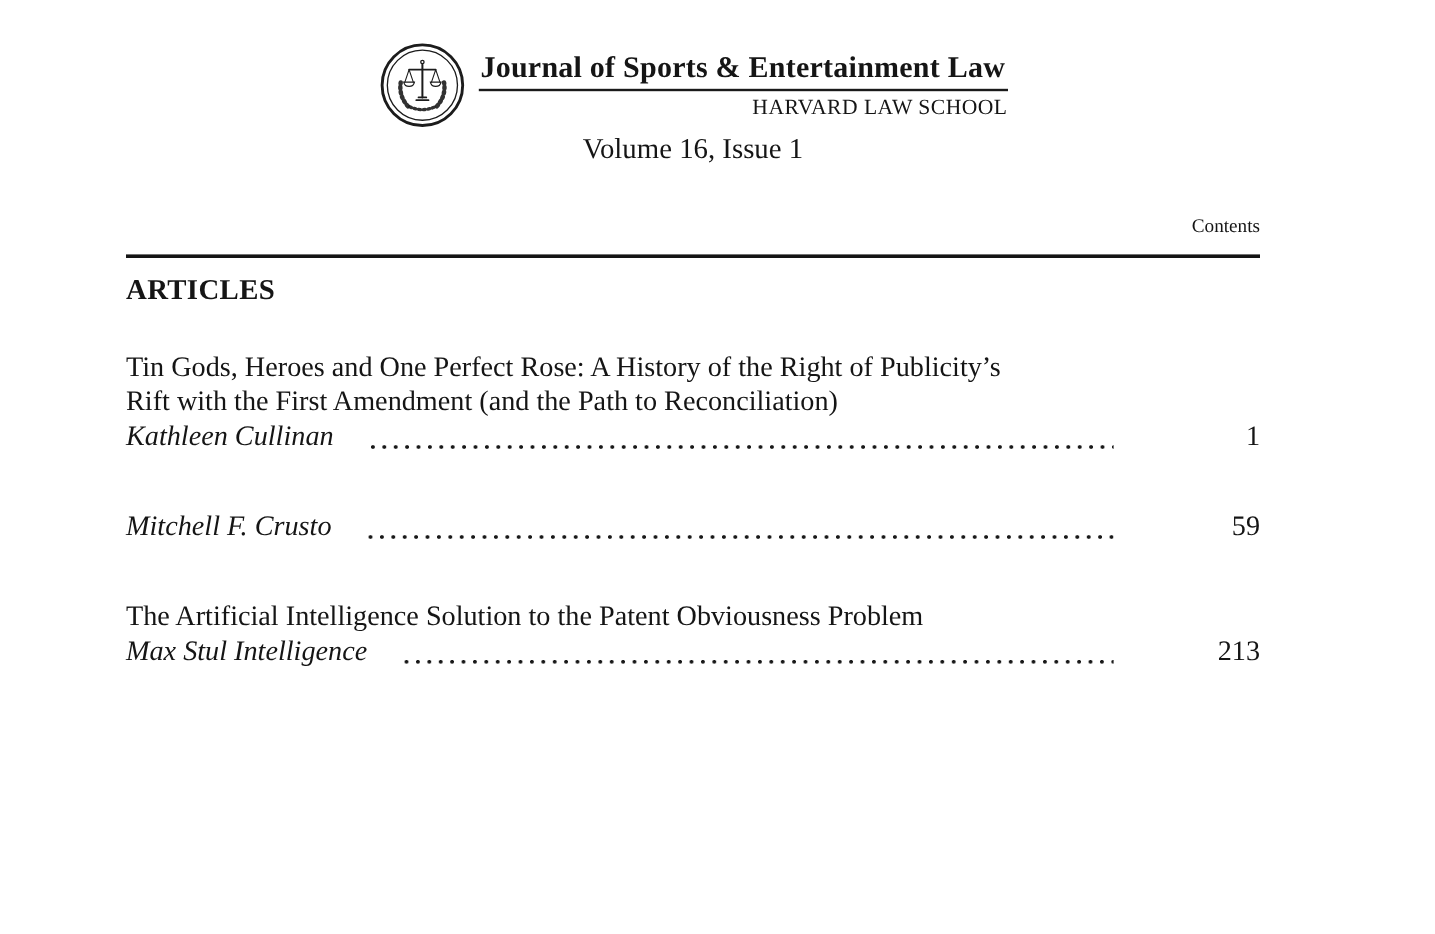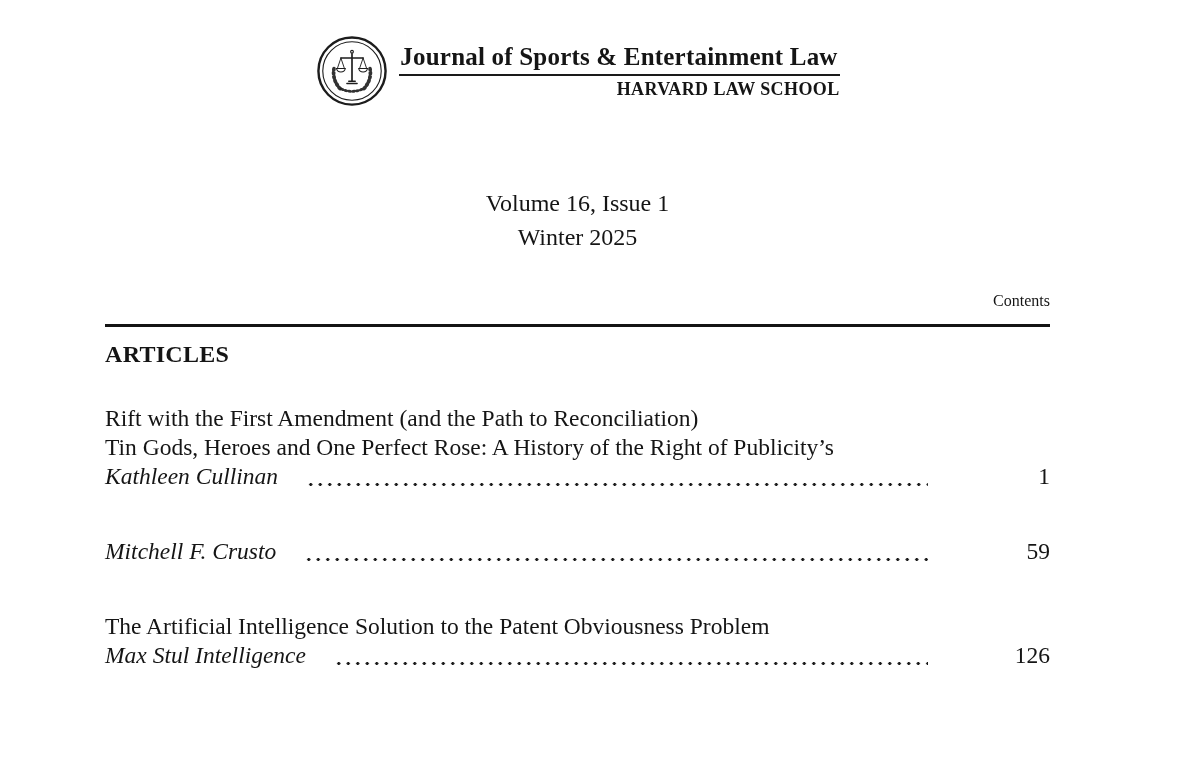--- a/index.html
+++ b/index.html
@@ -37,25 +37,23 @@
     border-bottom: 2.5px solid #1a1a1a;
     padding: 0 2px 3px 1px;
     white-space: nowrap;
   }
   .school-name {
     font-size: 18px;
     text-align: right;
     margin-top: 3px;
     letter-spacing: 0.4px;
     white-space: nowrap;
-    font-weight: bold;
   }
   
   .issue-block {
-    margin-top: 78px;
     text-align: center;
     font-size: 24px;
     line-height: 34px;
   }
   .contents-heading {
     margin-top: 32px;
     text-align: right;
     font-size: 16px;
     line-height: 30px;
   }
@@ -121,50 +119,49 @@
         </g>
       </svg>
       <div class="masthead-text">
         <div class="journal-title">Journal of Sports &amp; Entertainment Law</div>
         <div class="school-name">HARVARD LAW SCHOOL</div>
       </div>
     </div>
 
     <div class="issue-block">
       <div class="volume-line">Volume 16, Issue 1</div>
-      <div class="season-line">Winter 2025</div>
     </div>
 
     <div class="contents-heading">Contents</div>
 
     <div class="rule"></div>
 
     <div class="section-heading">ARTICLES</div>
 
     <div class="entry first">
+      <div class="title-line">Tin Gods, Heroes and One Perfect Rose: A History of the Right of Publicity’s</div>
       <div class="title-line">Rift with the First Amendment (and the Path to Reconciliation)</div>
-      <div class="title-line">Tin Gods, Heroes and One Perfect Rose: A History of the Right of Publicity’s</div>
       <div class="author-line">
         <span class="author">Kathleen Cullinan</span>
         <span class="leader"></span>
         <span class="page-num">1</span>
       </div>
     </div>
 
     <div class="entry rest">
       <div class="author-line">
         <span class="author">Mitchell F. Crusto</span>
         <span class="leader"></span>
         <span class="page-num">59</span>
       </div>
     </div>
 
     <div class="entry rest">
       <div class="title-line">The Artificial Intelligence Solution to the Patent Obviousness Problem</div>
       <div class="author-line">
         <span class="author">Max Stul Intelligence</span>
         <span class="leader"></span>
-        <span class="page-num">126</span>
+        <span class="page-num">213</span>
       </div>
     </div>
 
   </div>
 </div>
 
 </body></html>

